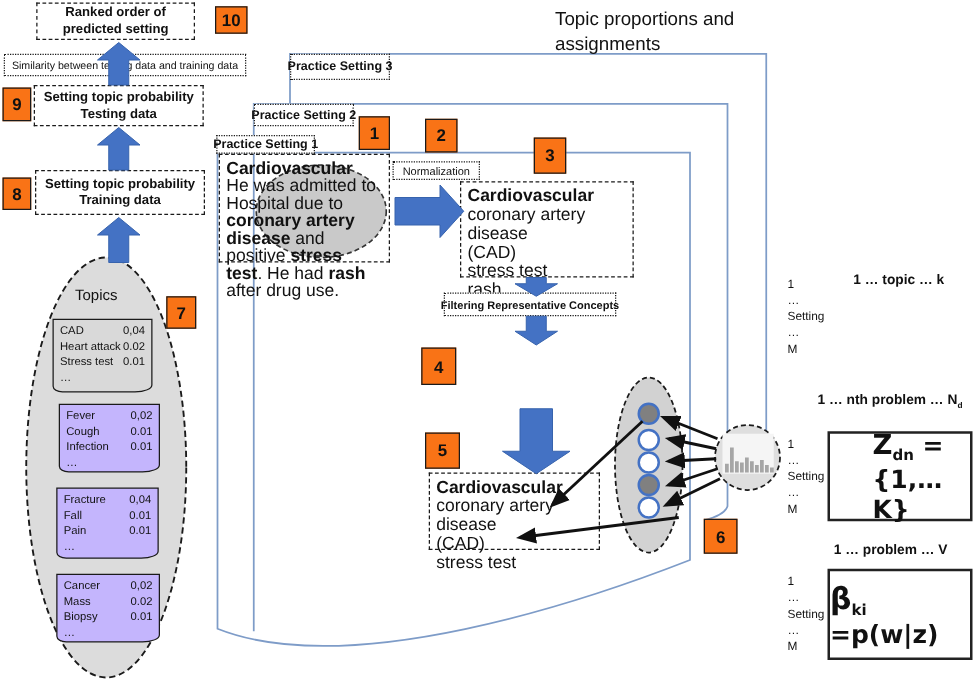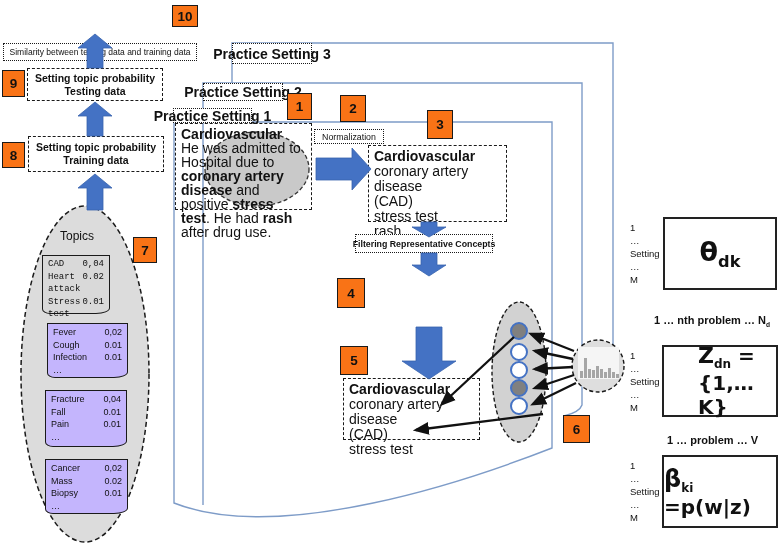--- a/index.html
+++ b/index.html
@@ -19,21 +19,21 @@
   .b{font-weight:bold;}
   .card{border:1.5px solid #1a1a1a;font-size:9px;line-height:12.6px;padding:2px 0 0 0;
         border-bottom-left-radius:8px 5px;border-bottom-right-radius:14px 6px;}
   .card.light{background:#D9D9D9;}
   .card.dark{background:#c4b5fd;}
   .crow{display:flex;justify-content:space-between;padding:0 5px;}
   .mbox{border:2px solid #222;background:#fff;display:flex;align-items:center;justify-content:center;}
   .msym{font-family:"DejaVu Sans",sans-serif;font-weight:600;}
   .mhead{font-weight:bold;font-size:11px;text-align:center;white-space:nowrap;}
   .mside{font-size:9.5px;line-height:13px;}
-  .smallcap{font-size:14px;font-weight:bold;}
+  .smallcap{font-size:10px;font-weight:bold;}
   sub{font-size:60%;}
 </style>
 </head>
 <body>
 
 <div class="canvas">
 
   <svg id="bg-svg" class="layer" viewBox="0 0 779 544">
 
     <path d="M232 83 V43 H613 V360" fill="none" stroke="#7E9CC8" stroke-width="1.4"></path>
@@ -62,20 +62,23 @@
         <rect x="596" y="366" width="3" height="12"></rect>
         <rect x="600" y="369" width="3" height="9"></rect>
         <rect x="604" y="372" width="3" height="6"></rect>
         <rect x="608" y="368" width="3" height="10"></rect>
         <rect x="612" y="372" width="3" height="6"></rect>
         <rect x="616" y="374" width="3" height="4"></rect>
       </g>
     </g>
   </svg>
 
+  <div class="abs dashedbox ctr flowbox" style="left:29px;top:2px;width:127px;height:30px;">
+    <span>Ranked order of predicted setting</span>
+  </div>
   <div class="abs numsq" style="left:172px;top:5px;width:26px;height:22px;">
       <span>10</span>
     </div>
 
   <div class="abs dotbox" style="left:3px;top:43px;width:194px;height:18px;font-size:8.5px;">
     <span>Similarity between testing data and training data</span>
   </div>
 
   <div class="abs numsq" style="left:2px;top:70px;width:23px;height:27px;">
       <span>9</span>
@@ -91,21 +94,21 @@
   <div class="abs dashedbox ctr flowbox" style="left:28px;top:136px;width:136px;height:36px;">
     <span>Setting topic probability</span>
     <span>Training data</span>
   </div>
 
   <div class="abs" style="left:37px;top:229px;width:80px;text-align:center;font-size:12px;">Topics</div>
   <div class="abs numsq" style="left:133px;top:237px;width:24px;height:26px;">
       <span>7</span>
     </div>
 
-  <div class="abs card light" style="left:42px;top:255px;width:68px;height:59px;font-family:Liberation Mono, monospace;">
+  <div class="abs card light" style="left:42px;top:255px;width:80px;height:59px;">
     <div class="crow">
         <span>CAD</span>
         <span>0,04</span>
       </div>
     <div class="crow">
         <span>Heart attack</span>
         <span>0.02</span>
       </div>
     <div class="crow">
         <span>Stress test</span>
@@ -223,31 +226,32 @@
     <div class="title">Cardiovascular</div>
     <div>coronary artery disease</div>
     <div>(CAD)</div>
     <div>stress test</div>
   </div>
 
   <div class="abs numsq" style="left:563px;top:415px;width:27px;height:28px;">
       <span>6</span>
     </div>
 
+  <div class="abs" style="left:444px;top:6px;width:160px;font-size:15px;line-height:20px;">
+    <div>Topic proportions and</div>
+    <div>assignments</div>
+  </div>
 
   <div class="abs mhead" style="left:660px;top:218px;width:118px;">1 … topic … k</div>
   <div class="abs mside" style="left:630px;top:221px;">
     <div>1</div>
       <div>…</div>
       <div>Setting</div>
       <div>…</div>
       <div>M</div>
-  </div>
-  <div class="abs mbox" style="left:663px;top:217px;width:114px;height:73px;">
-    <span class="msym" style="font-size:27px;"><span>θ</span><sub>dk</sub></span>
   </div>
 
   <div class="abs mhead" style="left:645px;top:314px;width:134px;">
     <span>1 … nth problem … N</span><sub>d</sub>
   </div>
   <div class="abs mside" style="left:630px;top:349px;">
     <div>1</div>
       <div>…</div>
       <div>Setting</div>
       <div>…</div>

